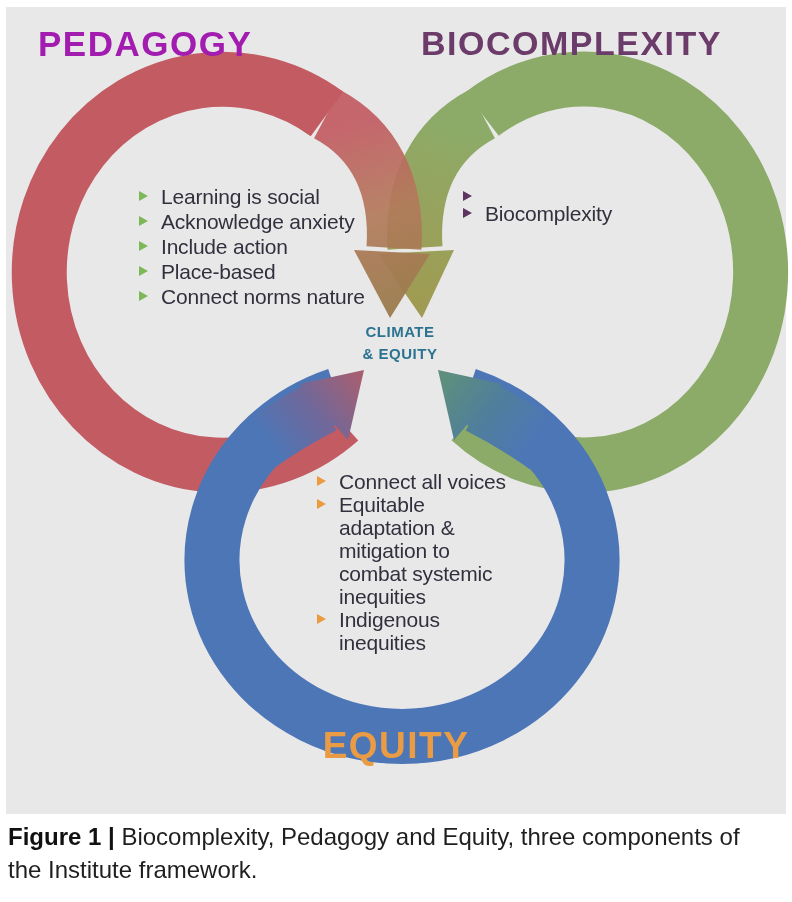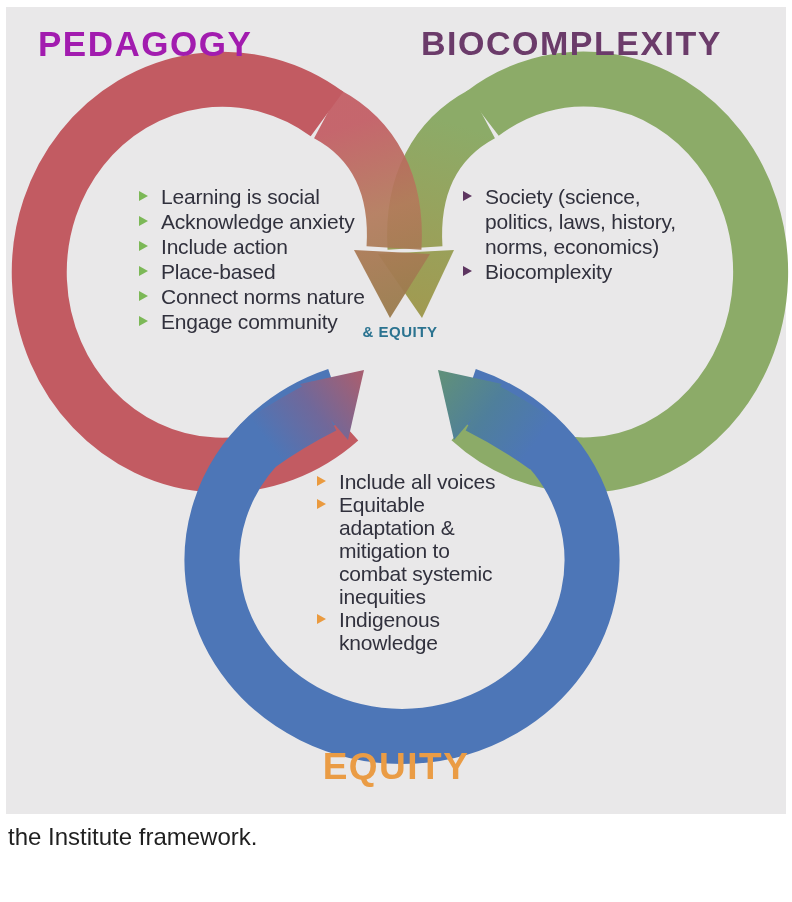--- a/index.html
+++ b/index.html
@@ -4,21 +4,21 @@
 <style>
   html,body{margin:0;padding:0;background:#ffffff;}
   .page{
     position:relative;width:792px;height:902px;background:#ffffff;overflow:hidden;
     font-family:"Liberation Sans",sans-serif;
   }
   .diagram-svg{position:absolute;left:0;top:0;}
   .title{position:absolute;font-weight:700;letter-spacing:1.5px;white-space:nowrap;}
   .title-pedagogy{left:38px;top:24px;font-size:35px;color:#a21caf;}
   .title-biocomplexity{left:421px;top:24px;font-size:34px;color:#6b3b6a;}
-  .title-equity{left:396px;top:746px;transform:translateX(-50%);font-size:37px;color:#ea9c45;}
+  .title-equity{left:396px;top:725px;transform:translateX(-50%);font-size:37px;color:#ea9c45;}
   .center-label{
     position:absolute;left:330px;top:321px;width:140px;text-align:center;
     font-size:15px;font-weight:700;line-height:21.5px;letter-spacing:0.5px;color:#2b7390;
   }
   .list{position:absolute;}
   .list-pedagogy{left:139px;top:184px;width:230px;}
   .list-biocomplexity{left:463px;top:184px;width:245px;}
   .list-equity{left:317px;top:470px;width:220px;}
   .row{display:flex;align-items:flex-start;}
   .list-pedagogy .row,.list-biocomplexity .row{line-height:25px;}
@@ -85,20 +85,21 @@
 
     <path d="M 546 447 C 522 430 502 418 478 406" fill="none" stroke="url(#gradBlueR)" stroke-width="55"></path>
     <polygon points="438,370 502,384 454,440" fill="url(#gradBlueR)"></polygon>
   </svg>
 
   <div class="title title-pedagogy">PEDAGOGY</div>
   <div class="title title-biocomplexity">BIOCOMPLEXITY</div>
   <div class="title title-equity">EQUITY</div>
 
   <div class="center-label">
+    <div>CLIMATE</div>
     <div>&amp; EQUITY</div>
   </div>
 
   <div class="list list-pedagogy">
     <div class="row">
       <span class="tri"></span>
       <span class="item-text">Learning is social</span>
     </div>
     <div class="row">
       <span class="tri"></span>
@@ -109,56 +110,50 @@
       <span class="item-text">Include action</span>
     </div>
     <div class="row">
       <span class="tri"></span>
       <span class="item-text">Place-based</span>
     </div>
     <div class="row">
       <span class="tri"></span>
       <span class="item-text">Connect norms nature</span>
     </div>
-    <div class="row">
-      <span class="tri"></span>
-      <span class="item-text">Engage community</span>
-    </div>
   </div>
 
   <div class="list list-biocomplexity">
     <div class="row">
       <span class="tri"></span>
-      <span class="item-text">Society (science,
-politics, laws, history,
-norms, economics)</span>
     </div>
     <div class="row">
       <span class="tri"></span>
       <span class="item-text">Biocomplexity</span>
     </div>
   </div>
 
   <div class="list list-equity">
     <div class="row">
       <span class="tri"></span>
-      <span class="item-text">Include all voices</span>
+      <span class="item-text">Connect all voices</span>
     </div>
     <div class="row">
       <span class="tri"></span>
       <span class="item-text">Equitable
 adaptation &amp;
 mitigation to
 combat systemic
 inequities</span>
     </div>
     <div class="row">
       <span class="tri"></span>
       <span class="item-text">Indigenous
-knowledge</span>
+inequities</span>
     </div>
   </div>
 
   <div class="caption">
+    <div><b>Figure 1 |</b>&nbsp;<span>Biocomplexity, Pedagogy and Equity, three components of</span></div>
     <div>the Institute framework.</div>
   </div>
 
 </div>
 
 </body></html>

